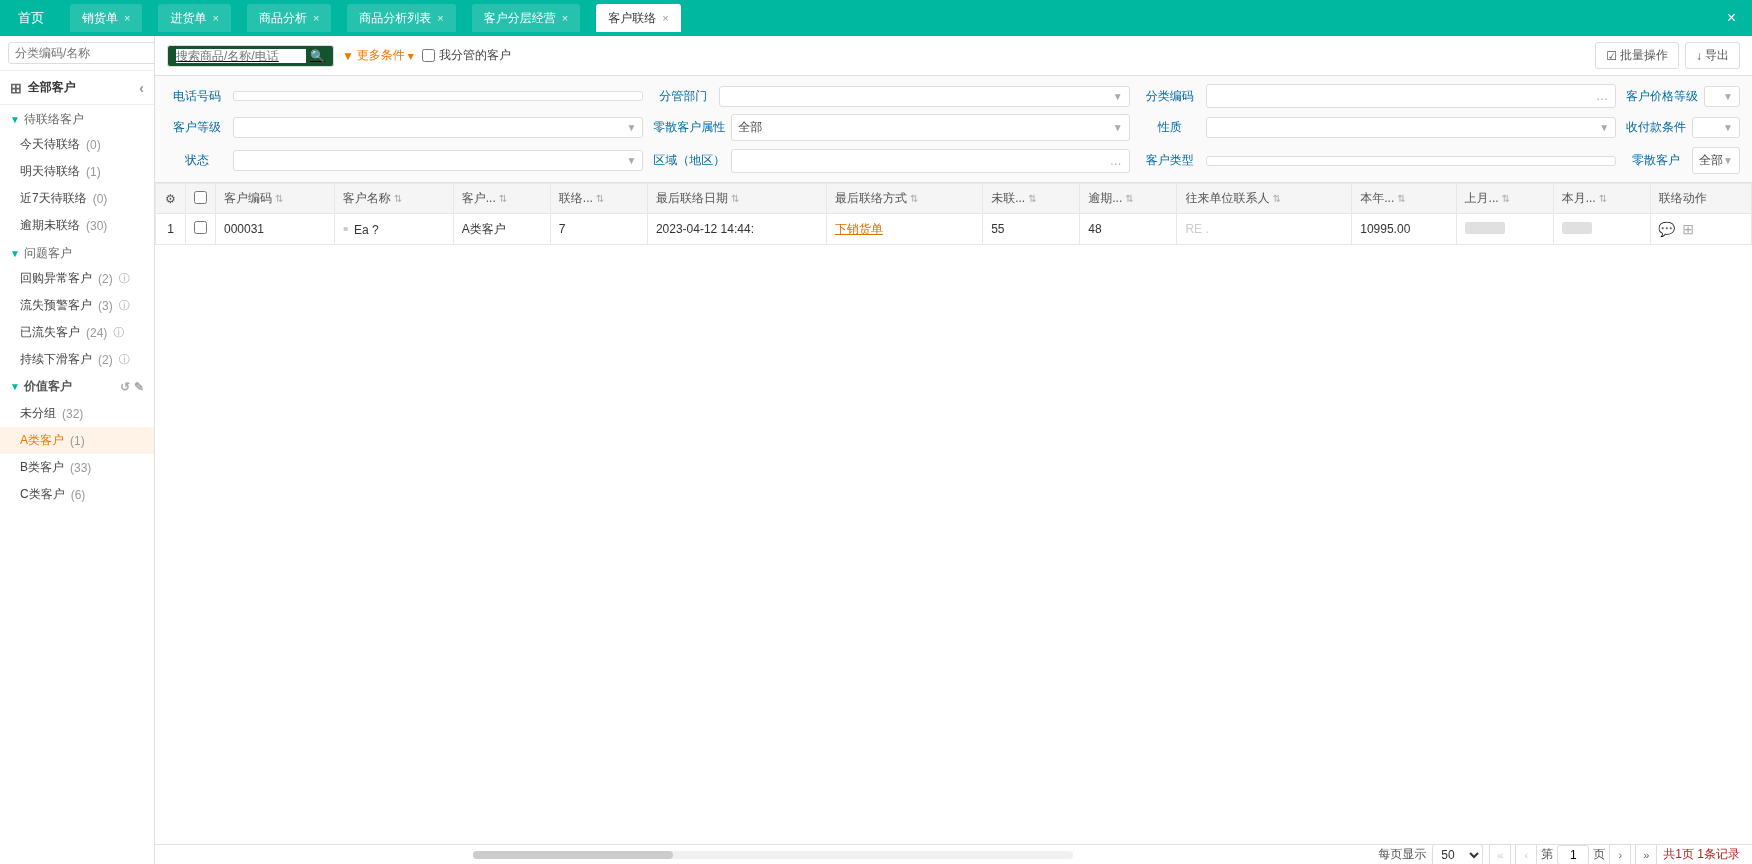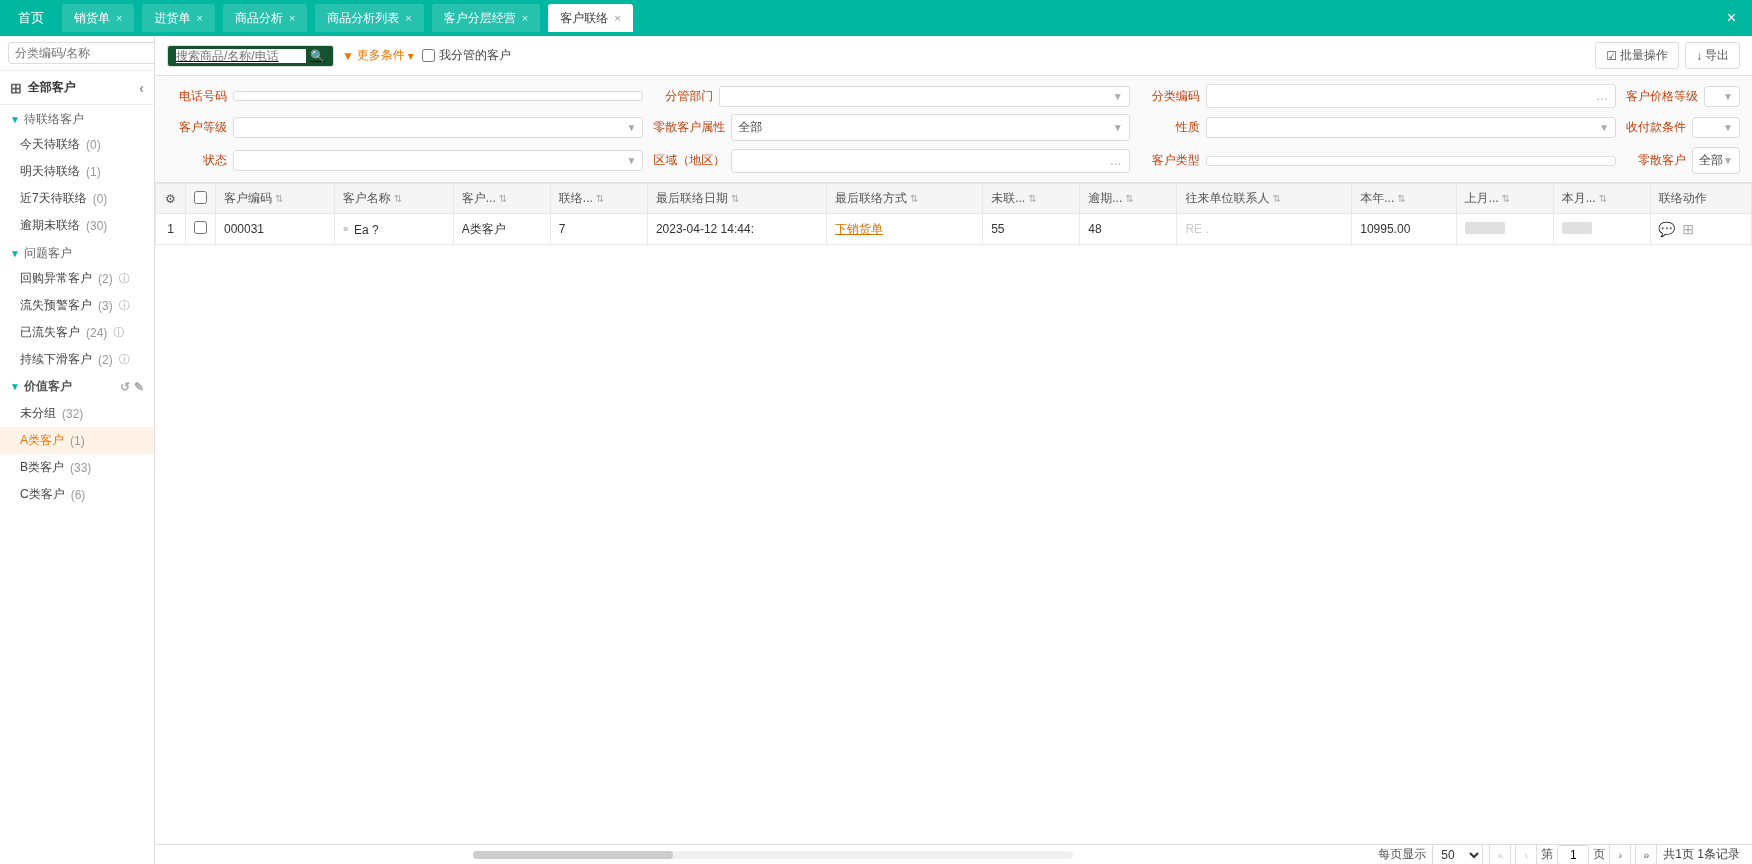--- a/index.html
+++ b/index.html
@@ -1,21 +1,21 @@
 <!DOCTYPE html>
 <html><head>
   <meta charset="utf-8">
   <style>
     * { box-sizing: border-box; margin: 0; padding: 0; font-family: 'Microsoft YaHei', Arial, sans-serif; font-size: 12px; }
     body { background: #f0f0f0; width: 1752px; height: 864px; overflow: hidden; }
     
     
     .top-nav {
       display: flex; align-items: center; background: #00b8a0; height: 36px;
-      padding: 0 8px; gap: 8px;
+      padding: 0 8px; gap: 16px;
     }
     .nav-tab {
       display: flex; align-items: center; padding: 0 12px; height: 28px;
       background: rgba(255,255,255,0.15); color: #fff; border-radius: 3px 3px 0 0;
       cursor: pointer; gap: 6px; font-size: 13px;
     }
     .nav-tab.active { background: #fff; color: #333; }
     .nav-tab .close-x { font-size: 11px; color: rgba(255,255,255,0.8); cursor: pointer; }
     .nav-tab.active .close-x { color: #999; }
     .nav-home { color: #fff; font-size: 13px; padding: 0 10px; cursor: pointer; }
@@ -84,21 +84,21 @@
     }
     .more-filters .filter-icon { color: #f07800; }
     .my-customers {
       display: flex; align-items: center; gap: 4px; color: #444; cursor: pointer;
     }
     .filter-spacer { flex: 1; }
     .filter-actions { display: flex; gap: 6px; }
     .btn-batch { border: 1px solid #ddd; background: #fff; padding: 4px 10px; border-radius: 3px; cursor: pointer; color: #555; display: flex; align-items: center; gap: 3px; }
     .btn-export { border: 1px solid #ddd; background: #fff; padding: 4px 10px; border-radius: 3px; cursor: pointer; color: #555; display: flex; align-items: center; gap: 3px; }
     .filter-row { display: flex; align-items: center; gap: 6px; }
-    .filter-label { color: #c2410c; white-space: nowrap; min-width: 60px; text-align: right; }
+    .filter-label { color: #0369a1; white-space: nowrap; min-width: 60px; text-align: center; }
     .filter-input {
       flex: 1; border: 1px solid #ddd; border-radius: 3px; padding: 4px 6px;
       background: #fff; display: flex; align-items: center; justify-content: space-between;
       cursor: pointer; color: #444; font-size: 12px;
     }
     .filter-input .caret { color: #aaa; font-size: 10px; }
     .filter-input .dots { color: #aaa; font-size: 12px; letter-spacing: 1px; }
     .btn-query {
       background: #f07800; color: #fff; border: none; border-radius: 3px;
       padding: 5px 16px; cursor: pointer; font-size: 12px;
@@ -146,21 +146,21 @@
     }
     .page-size-label { color: #555; }
     .page-size-select {
       border: 1px solid #ddd; border-radius: 3px; padding: 2px 4px;
       background: #fff; color: #333; cursor: pointer;
     }
     .page-nav { display: flex; align-items: center; gap: 4px; }
     .page-nav-btn { border: 1px solid #ddd; background: #fff; width: 22px; height: 22px; display: flex; align-items: center; justify-content: center; cursor: pointer; color: #666; border-radius: 2px; font-size: 11px; }
     .page-nav-btn.disabled { color: #ccc; cursor: default; }
     .page-input { border: 1px solid #ddd; border-radius: 3px; padding: 2px 6px; width: 32px; text-align: center; }
-    .total-label { color: #404040; }
+    .total-label { color: #b91c1c; }
   </style>
 </head>
 <body>
 
 <div class="top-nav">
   <span class="nav-home">首页</span>
   <div class="nav-tab">
     <span>销货单</span>
     <span class="close-x">×</span>
   </div>

